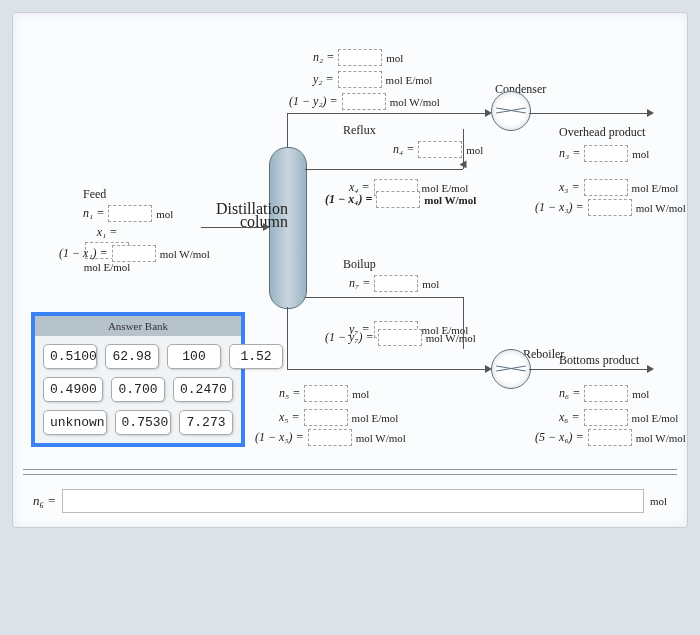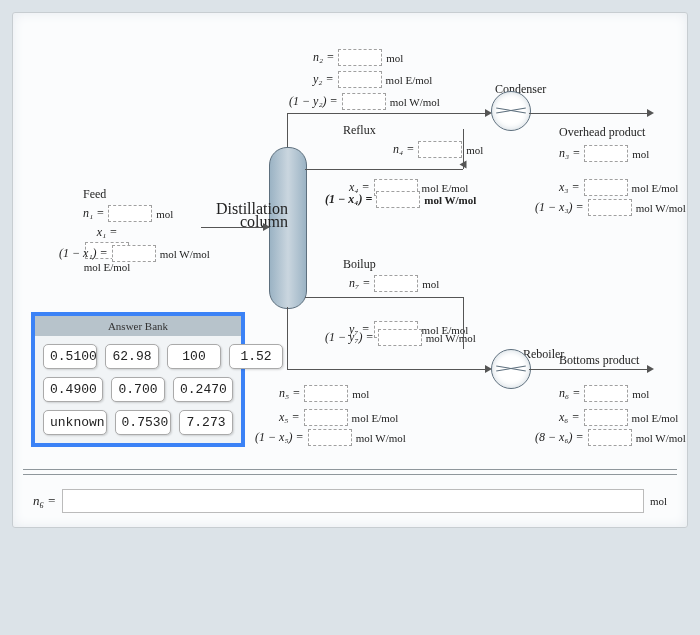--- a/index.html
+++ b/index.html
@@ -297,21 +297,21 @@
       <span class="varname">n₆ =</span>
         <span class="box"></span>
         <span class="unit">mol</span>
     </div>
     <div class="lbl" style="left:536px;top:382px;">
       <span class="varname">x₆ =</span>
         <span class="box"></span>
         <span class="unit">mol E/mol</span>
     </div>
     <div class="lbl" style="left:512px;top:402px;">
-      <span class="varname">(8 − x₆) =</span>
+      <span class="varname">(5 − x₆) =</span>
         <span class="box"></span>
         <span class="unit">mol W/mol</span>
     </div>
     <div class="arr arrH" style="left:506px;top:342px;width:120px;"></div>
     <div class="tri triR" style="left:624px;top:338px;"></div>
 
     <div class="answerBank">
       <div class="abHead">Answer Bank</div>
       <div class="abRow">
         <div class="abBtn">0.5100</div>

